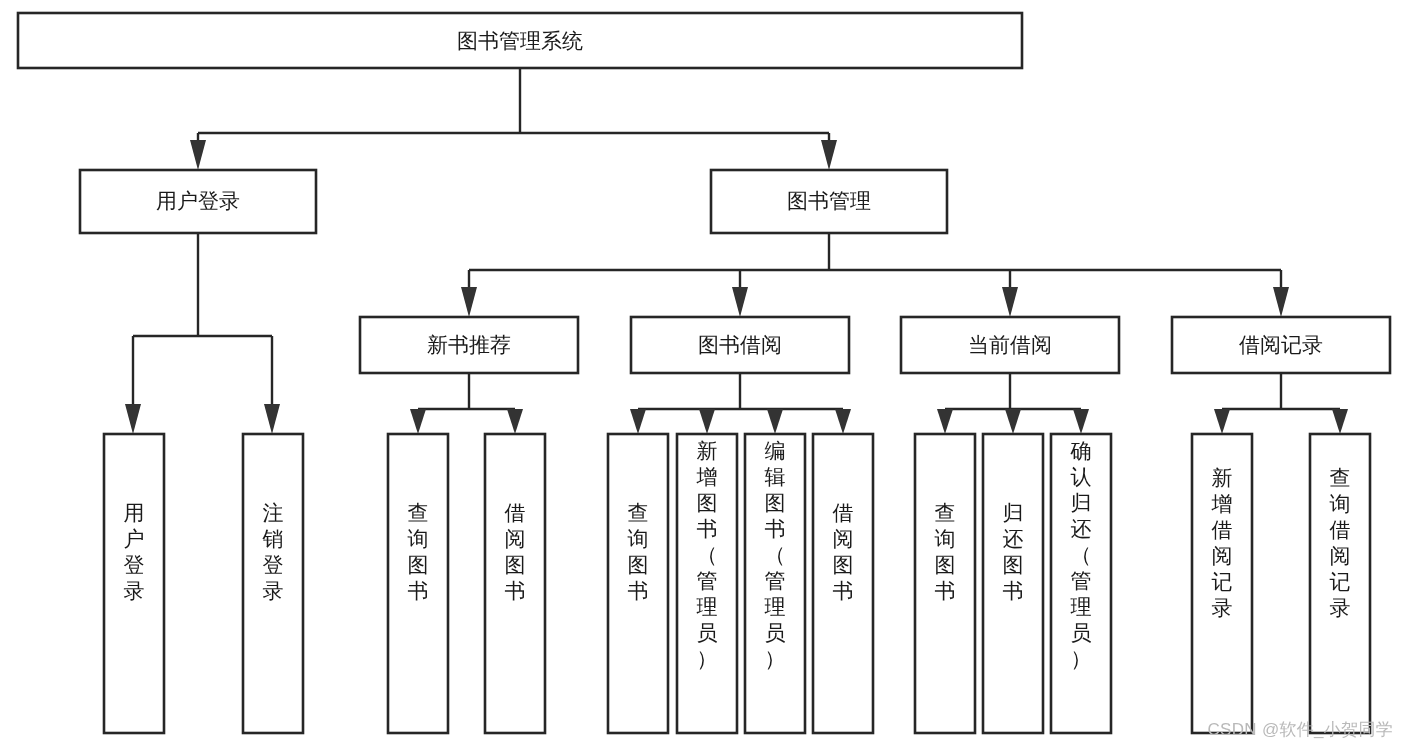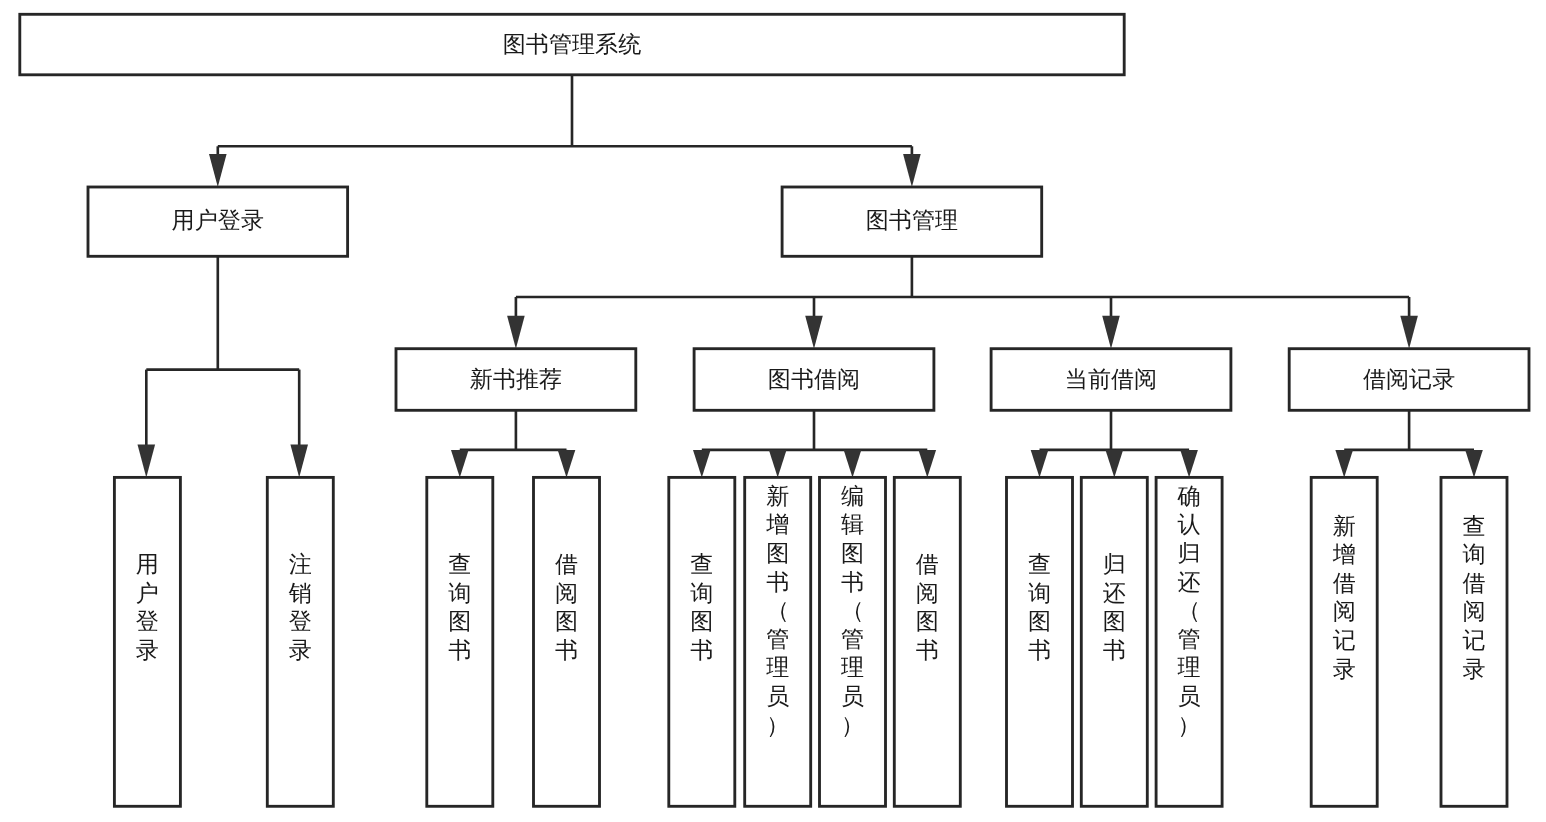--- a/index.html
+++ b/index.html
@@ -207,13 +207,14 @@
       <rect class="node-rect" x="1192" y="434" width="60" height="299"></rect>
       <text class="node-label-v" x="1222" y="485"><tspan x="1222" dy="0">新</tspan><tspan x="1222" dy="26">增</tspan><tspan x="1222" dy="26">借</tspan><tspan x="1222" dy="26">阅</tspan><tspan x="1222" dy="26">记</tspan><tspan x="1222" dy="26">录</tspan></text>
     </g>
     <g>
       <rect class="node-rect" x="1310" y="434" width="60" height="299"></rect>
       <text class="node-label-v" x="1340" y="485"><tspan x="1340" dy="0">查</tspan><tspan x="1340" dy="26">询</tspan><tspan x="1340" dy="26">借</tspan><tspan x="1340" dy="26">阅</tspan><tspan x="1340" dy="26">记</tspan><tspan x="1340" dy="26">录</tspan></text>
     </g>
 
   </svg>
 
+  <div class="watermark">CSDN @软件_小贺同学</div>
 </div>
 
 </body></html>

